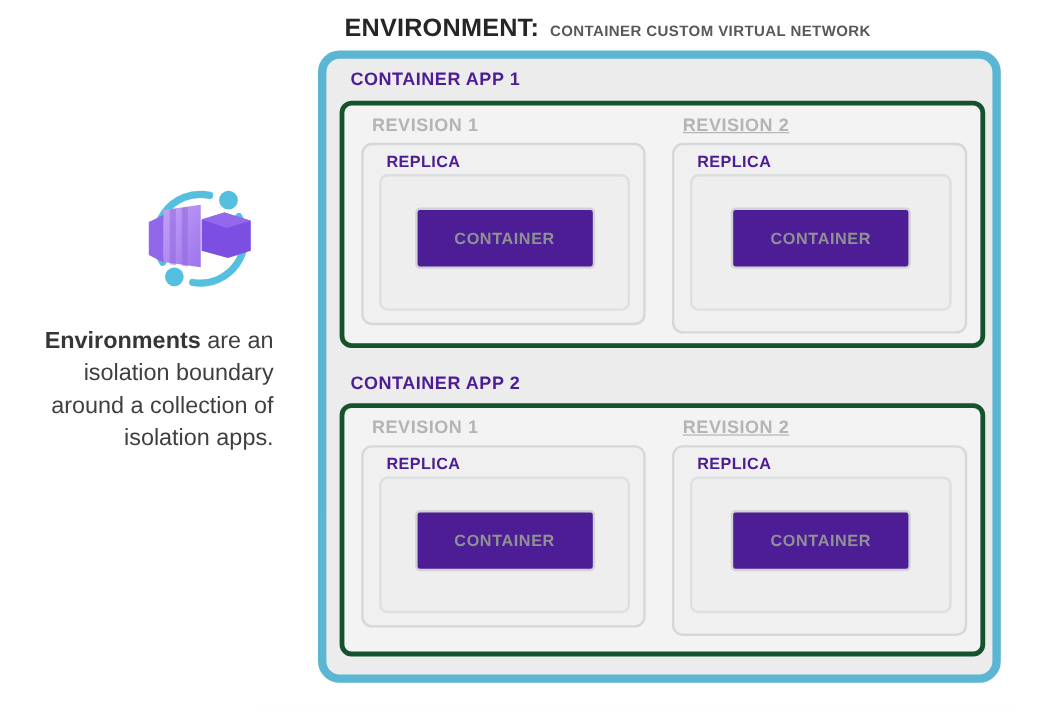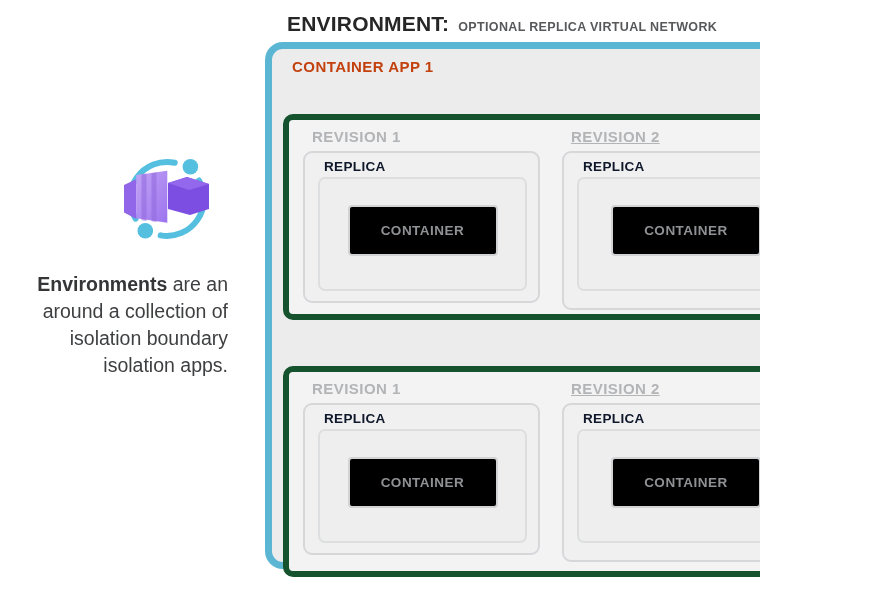--- a/index.html
+++ b/index.html
@@ -1,17 +1,17 @@
 <!DOCTYPE html>
 <html><head>
 <meta charset="utf-8">
 <style>
   html,body { margin:0; padding:0; background:#ffffff; }
   .canvas {
-    position:relative; width:760px; height:593px; background:#ffffff;
+    position:relative; width:874px; height:593px; background:#ffffff;
     font-family:"Liberation Sans","DejaVu Sans",sans-serif; overflow:hidden;
   }
 
   
   .title-row { position:absolute; left:287px; top:12px; display:flex; align-items:baseline; gap:9px; white-space:nowrap; }
   .title-main { font-size:21px; font-weight:700; color:#262627; letter-spacing:0.2px; }
   .title-sub  { font-size:12.5px; font-weight:700; color:#57585a; letter-spacing:0.35px; }
 
   
   .aca-icon { position:absolute; left:118px; top:146px; width:100px; height:100px; }
@@ -22,73 +22,73 @@
   .desc .bold { font-weight:700; color:#353637; }
 
   
   .env {
     position:absolute; left:265px; top:42px; width:569px; height:527px;
     box-sizing:border-box; border:7px solid #5bb6d4; border-radius:18px;
     background:#ececed;
   }
 
   .app-label {
-    position:absolute; font-size:15px; font-weight:700; color:#c2410c;
+    position:absolute; font-size:15px; font-weight:700; color:#4c1d95;
     letter-spacing:0.45px; line-height:18px; white-space:nowrap;
   }
   .app-label-1 { left:20px; top:9px; }
   .app-label-2 { left:20px; top:262px; }
 
   .app-box {
     position:absolute; left:11px; width:538px; box-sizing:border-box;
-    border:6px solid #14532d; border-radius:10px; background:#f3f3f4;margin-top:30px;
+    border:4px solid #14532d; border-radius:10px; background:#f3f3f4;
   }
   .app-box-1 { top:35px; height:206px; }
   .app-box-2 { top:287px; height:211px; }
 
   .rev-label {
     position:absolute; top:8px; font-size:15px; font-weight:700; color:#b2b4b6;
     letter-spacing:0.45px; line-height:18px; white-space:nowrap;
   }
   .rev-label-1 { left:23px; }
   .rev-label-2 { left:282px;text-decoration:underline; }
 
   .rev-box {
     position:absolute; top:31px; box-sizing:border-box;
     border:2px solid #d6d7d9; border-radius:9px; background:#f0f0f1;
   }
   .rev-box-1 { left:14px;  width:237px; height:152px; }
   .rev-box-2 { left:273px; width:246px; height:159px; }
 
   .replica-label {
     position:absolute; left:19px; top:5px; font-size:13.5px; font-weight:700;
-    color:#0f172a; letter-spacing:0.35px; line-height:17px; white-space:nowrap;
+    color:#4c1d95; letter-spacing:0.35px; line-height:17px; white-space:nowrap;
   }
   .replica-box {
     position:absolute; left:13px; right:11px; top:24px; height:114px;
     box-sizing:border-box; border:2px solid #dddedf; border-radius:7px; background:#eeeeef;
   }
   .container-box {
     position:absolute; left:50%; transform:translateX(-50%); top:26px;
     width:150px; height:51px; box-sizing:border-box;
-    border:2px solid #d2d3d5; border-radius:4px; background:#000000;
+    border:2px solid #d2d3d5; border-radius:4px; background:#4c1d95;
     display:flex; align-items:center; justify-content:center;
   }
   .container-label {
     font-size:13.5px; font-weight:700; color:#8f9194; letter-spacing:0.5px; white-space:nowrap;
   }
 </style>
 </head>
 <body>
 
 <div class="canvas">
 
   <div class="title-row">
     <span class="title-main">ENVIRONMENT:</span>
-    <span class="title-sub">OPTIONAL REPLICA VIRTUAL NETWORK</span>
+    <span class="title-sub">CONTAINER CUSTOM VIRTUAL NETWORK</span>
   </div>
 
   <svg class="aca-icon" viewBox="0 0 100 100" aria-hidden="true">
     <defs>
       <linearGradient id="cubeGrad" x1="0" y1="0" x2="1" y2="1">
         <stop offset="0" stop-color="#c3a4f5"></stop>
         <stop offset="1" stop-color="#9c74ee"></stop>
       </linearGradient>
     </defs>
 
@@ -100,22 +100,22 @@
     <polygon points="6,39 18.5,33 18.5,73 6,66.5" fill="#9166e8"></polygon>
     <polygon points="50,37 69,31 91,38 91,63 72,69 50,63" fill="#7c4fe2"></polygon>
     <polygon points="50,37 69,31 91,38 71,44" fill="#9468ec"></polygon>
     <polygon points="18.3,29 49.3,24.7 49.3,76.7 18.3,72.3" fill="url(#cubeGrad)"></polygon>
     <polygon points="23.5,28.5 28.5,27.8 28.5,75 23.5,74.2" fill="#8f67dd" opacity="0.55"></polygon>
     <polygon points="33.5,27.2 38.5,26.5 38.5,76 33.5,75.2" fill="#8f67dd" opacity="0.55"></polygon>
   </svg>
 
   <div class="desc">
     <div><span class="bold">Environments</span><span> are an</span></div>
+    <div>isolation boundary</div>
     <div>around a collection of</div>
-    <div>isolation boundary</div>
     <div>isolation apps.</div>
   </div>
 
   <div class="env">
 
     <div class="app-label app-label-1">CONTAINER APP 1</div>
     <div class="app-box app-box-1">
 
       <div class="rev-label rev-label-1">REVISION 1</div>
       <div class="rev-box rev-box-1">
@@ -132,20 +132,21 @@
         <div class="replica-label">REPLICA</div>
         <div class="replica-box">
           <div class="container-box">
             <span class="container-label">CONTAINER</span>
           </div>
         </div>
       </div>
 
     </div>
 
+    <div class="app-label app-label-2">CONTAINER APP 2</div>
     <div class="app-box app-box-2">
 
       <div class="rev-label rev-label-1">REVISION 1</div>
       <div class="rev-box rev-box-1">
         <div class="replica-label">REPLICA</div>
         <div class="replica-box">
           <div class="container-box">
             <span class="container-label">CONTAINER</span>
           </div>
         </div>

